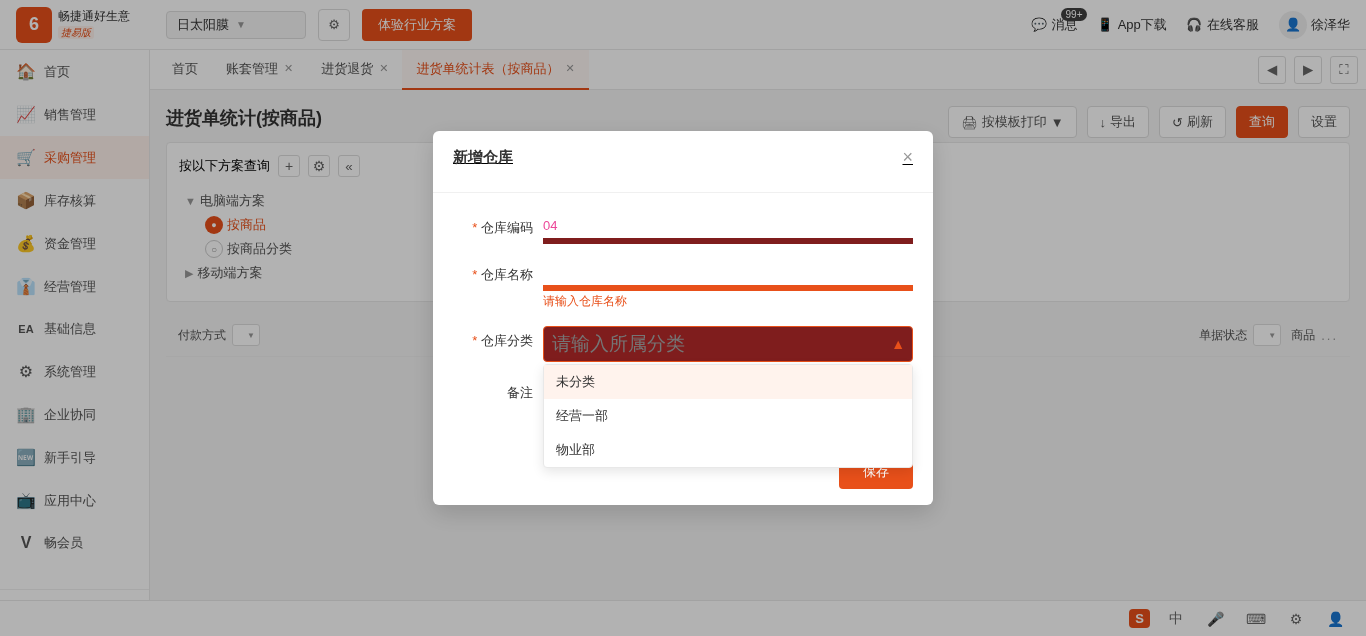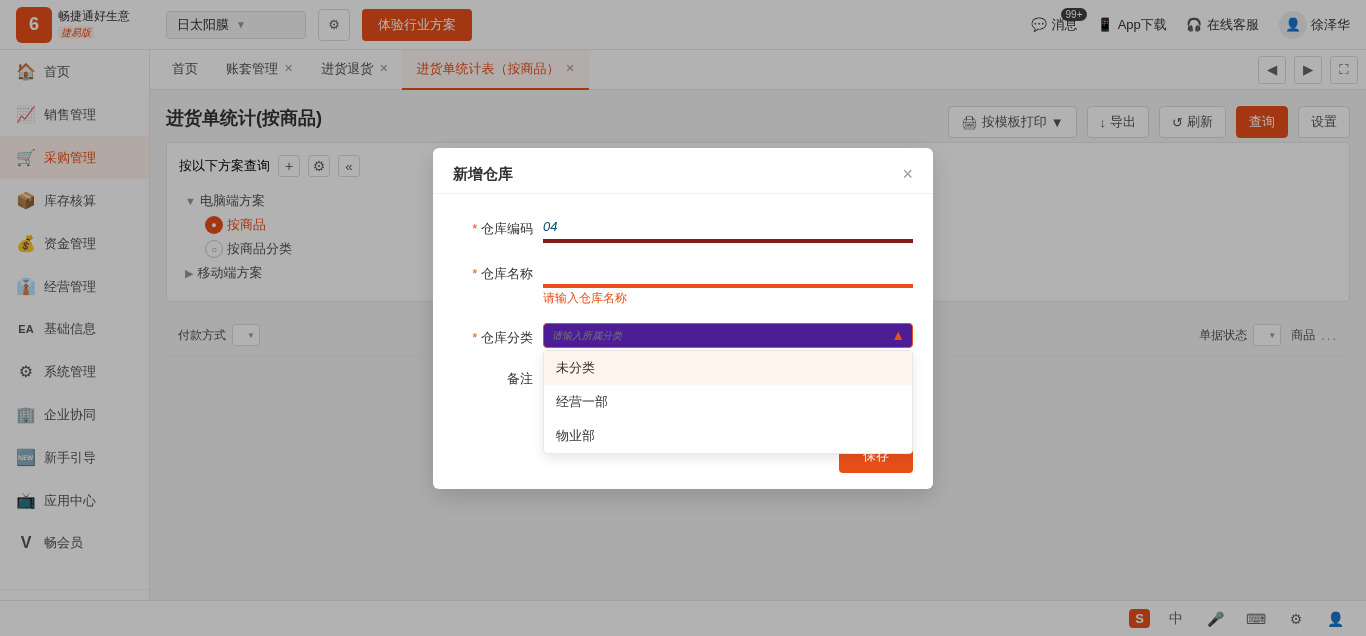--- a/index.html
+++ b/index.html
@@ -369,22 +369,23 @@
       border-radius: 6px;
       width: 500px;
       box-shadow: 0 8px 24px rgba(0,0,0,0.15);
       z-index: 101;
       position: relative;
     }
     .dialog-header {
       display: flex;
       align-items: center;
       justify-content: space-between;
-      padding: 16px 20px 8px;
+      padding: 16px 20px 24px;
       border-bottom: 1px solid #f0f0f0;
+      text-decoration: underline;
     }
     .dialog-title { font-size: 15px; font-weight: 600; color: #333; }
     .dialog-close { cursor: pointer; color: #999; font-size: 18px; }
     .dialog-body { padding: 20px; }
     .form-row {
       display: flex;
       align-items: flex-start;
       margin-bottom: 16px;
       gap: 10px;
     }
@@ -394,44 +395,42 @@
       padding-top: 6px;
       font-size: 13px;
       color: #333;
       flex-shrink: 0;
     }
     .required { color: #e8501a; }
     .form-field { flex: 1; }
     .form-input {
       width: 100%;
       border: none;
-      border-bottom: 4px solid #7f1d1d;
+      border-bottom: 6px solid #7f1d1d;
       padding: 5px 0;
       font-size: 13px;
-      color: #0c4a6e;
+      color: #ec4899;
       outline: none;
-      font-style: italic;
     }
     .form-input.error { border-bottom-color: #e8501a; }
     .error-msg { color: #e8501a; font-size: 12px; margin-top: 2px; }
 
     .form-select-wrap {
       position: relative;
       width: 100%;
     }
     .form-select-input {
       width: 100%;
       border: 1px solid #e8501a;
       border-radius: 4px;
       padding: 6px 30px 6px 8px;
-      font-size: 10px;
+      font-size: 19px;
       color: #999;
       outline: none;
-      background: #4c1d95;
-      font-style: italic;
+      background: #7f1d1d;
     }
     .form-select-arrow {
       position: absolute;
       right: 8px;
       top: 50%;
       transform: translateY(-50%);
       color: #e8501a;
       font-size: 14px;
       cursor: pointer;
     }

